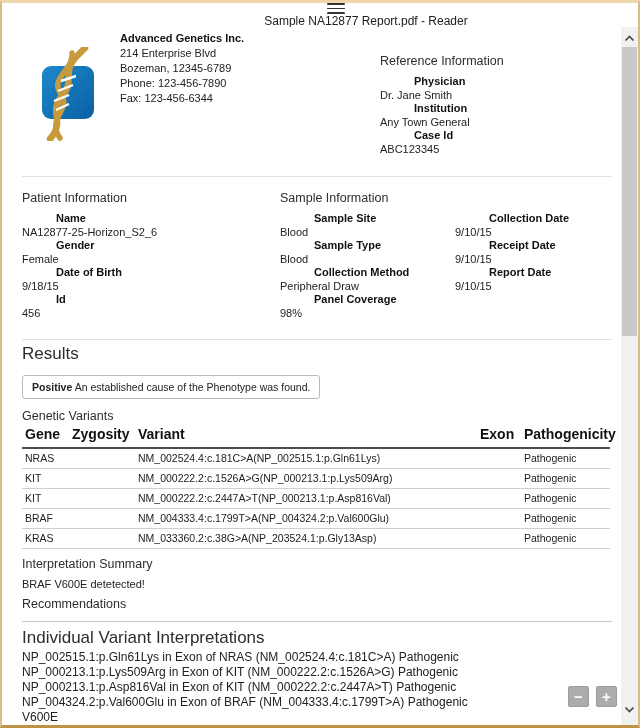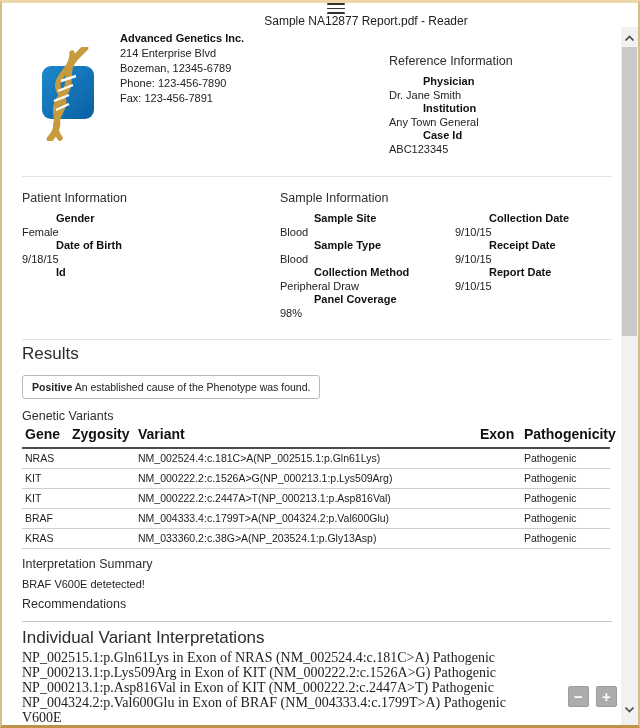--- a/index.html
+++ b/index.html
@@ -32,21 +32,21 @@
   .f-value { font-size:11px; color:#222; }
   .big-h { font-size:17px; color:#2d2d2d; }
   
   .result-box { display:inline-block; border:1px solid #b9b9b9; border-radius:3px; padding:5px 9px; font-size:10.5px; color:#222; background:#fff; }
   .result-box b { font-weight:bold;margin-top:16px; }
   
   table.variants { border-collapse:collapse; width:588px; table-layout:fixed; }
   table.variants th { text-align:left; font-size:14px; font-weight:bold; color:#111; padding:0 0 5px 3px; border-bottom:2px solid #4d4d4d; }
   table.variants td { font-size:10.5px; color:#222; height:20px; padding:0 0 0 3px; border-bottom:1px solid #cfcfcf; white-space:nowrap; overflow:hidden; }
   .plain-text { font-size:11px; color:#222; }
-  .interp-line { font-size:14px; color:#222; line-height:15px; white-space:nowrap;font-family:Liberation Serif, serif; }
+  .interp-line { font-size:12px; color:#222; line-height:15px; white-space:nowrap; }
   
   .scrollbar { position:absolute; top:0; right:0; bottom:0; width:17px; background:#f1f1f1; }
   .sb-thumb { position:absolute; left:1px; right:1px; top:20px; height:289px; background:#c9c9c9; cursor:pointer; }
   .sb-btn { position:absolute; left:0; width:17px; height:15px; display:flex; align-items:center; justify-content:center; cursor:pointer; }
   .sb-btn.up { top:4px; } .sb-btn.down { bottom:8px; }
   
   .zoomctl { position:absolute; left:566px; top:659px; display:flex; gap:7px; }
   .zbtn { width:21px; height:21px; background:#acacac; border:1px solid #9b9b9b; border-radius:2px; color:#fff; font-size:15px; line-height:19px; text-align:center; cursor:pointer; font-weight:bold; }
 </style>
 </head>
@@ -95,23 +95,23 @@
         <path d="M14,92 C30,74 12,64 26,49 C40,34 24,26 42,8 C45,5 47,3 49,1" stroke="#c79a3e" stroke-width="6.5" fill="none" stroke-linecap="round"></path>
         <path d="M24,91 C10,72 36,62 25,47 C13,31 38,23 36,6" stroke="#c79a3e" stroke-width="5.5" fill="none" stroke-linecap="round"></path>
         <path d="M20,63 L33,57 M18,54 L33,48 M22,44 L37,38 M25,34 L40,29" stroke="#ffffff" stroke-width="2.4" fill="none"></path>
       </svg>
     </div>
     <div class="abs" style="left:118px; top:4px;">
       <div class="company-line bold">Advanced Genetics Inc.</div>
       <div class="company-line">214 Enterprise Blvd</div>
       <div class="company-line">Bozeman, 12345-6789</div>
       <div class="company-line">Phone: 123-456-7890</div>
-      <div class="company-line">Fax: 123-456-7891</div>
-    </div>
-    <div class="abs" style="left:378px; top:26px;margin-left:9px;">
+      <div class="company-line">Fax: 123-456-6344</div>
+    </div>
+    <div class="abs" style="left:378px; top:26px;">
       <div class="sec-h">Reference Information</div>
       <div>
           <div class="field">
           <div class="f-label">Physician</div>
           <div class="f-value">Dr. Jane Smith</div>
         </div>
           <div class="field">
           <div class="f-label">Institution</div>
           <div class="f-value">Any Town General</div>
         </div>
@@ -121,29 +121,34 @@
         </div>
         </div>
     </div>
 
     <div class="hdivider" style="top:149px;"></div>
 
     <div class="abs" style="left:20px; top:163px; width:238px;">
       <div class="sec-h">Patient Information</div>
       <div>
           <div class="field">
+          <div class="f-label">Name</div>
+          <div class="f-value">NA12877-25-Horizon_S2_6</div>
+        </div>
+          <div class="field">
           <div class="f-label">Gender</div>
           <div class="f-value">Female</div>
         </div>
           <div class="field">
           <div class="f-label">Date of Birth</div>
           <div class="f-value">9/18/15</div>
         </div>
           <div class="field">
           <div class="f-label">Id</div>
+          <div class="f-value">456</div>
         </div>
         </div>
     </div>
     <div class="abs" style="left:278px; top:163px; width:170px;">
       <div class="sec-h">Sample Information</div>
       <div>
           <div class="field">
           <div class="f-label">Sample Site</div>
           <div class="f-value">Blood</div>
         </div>

